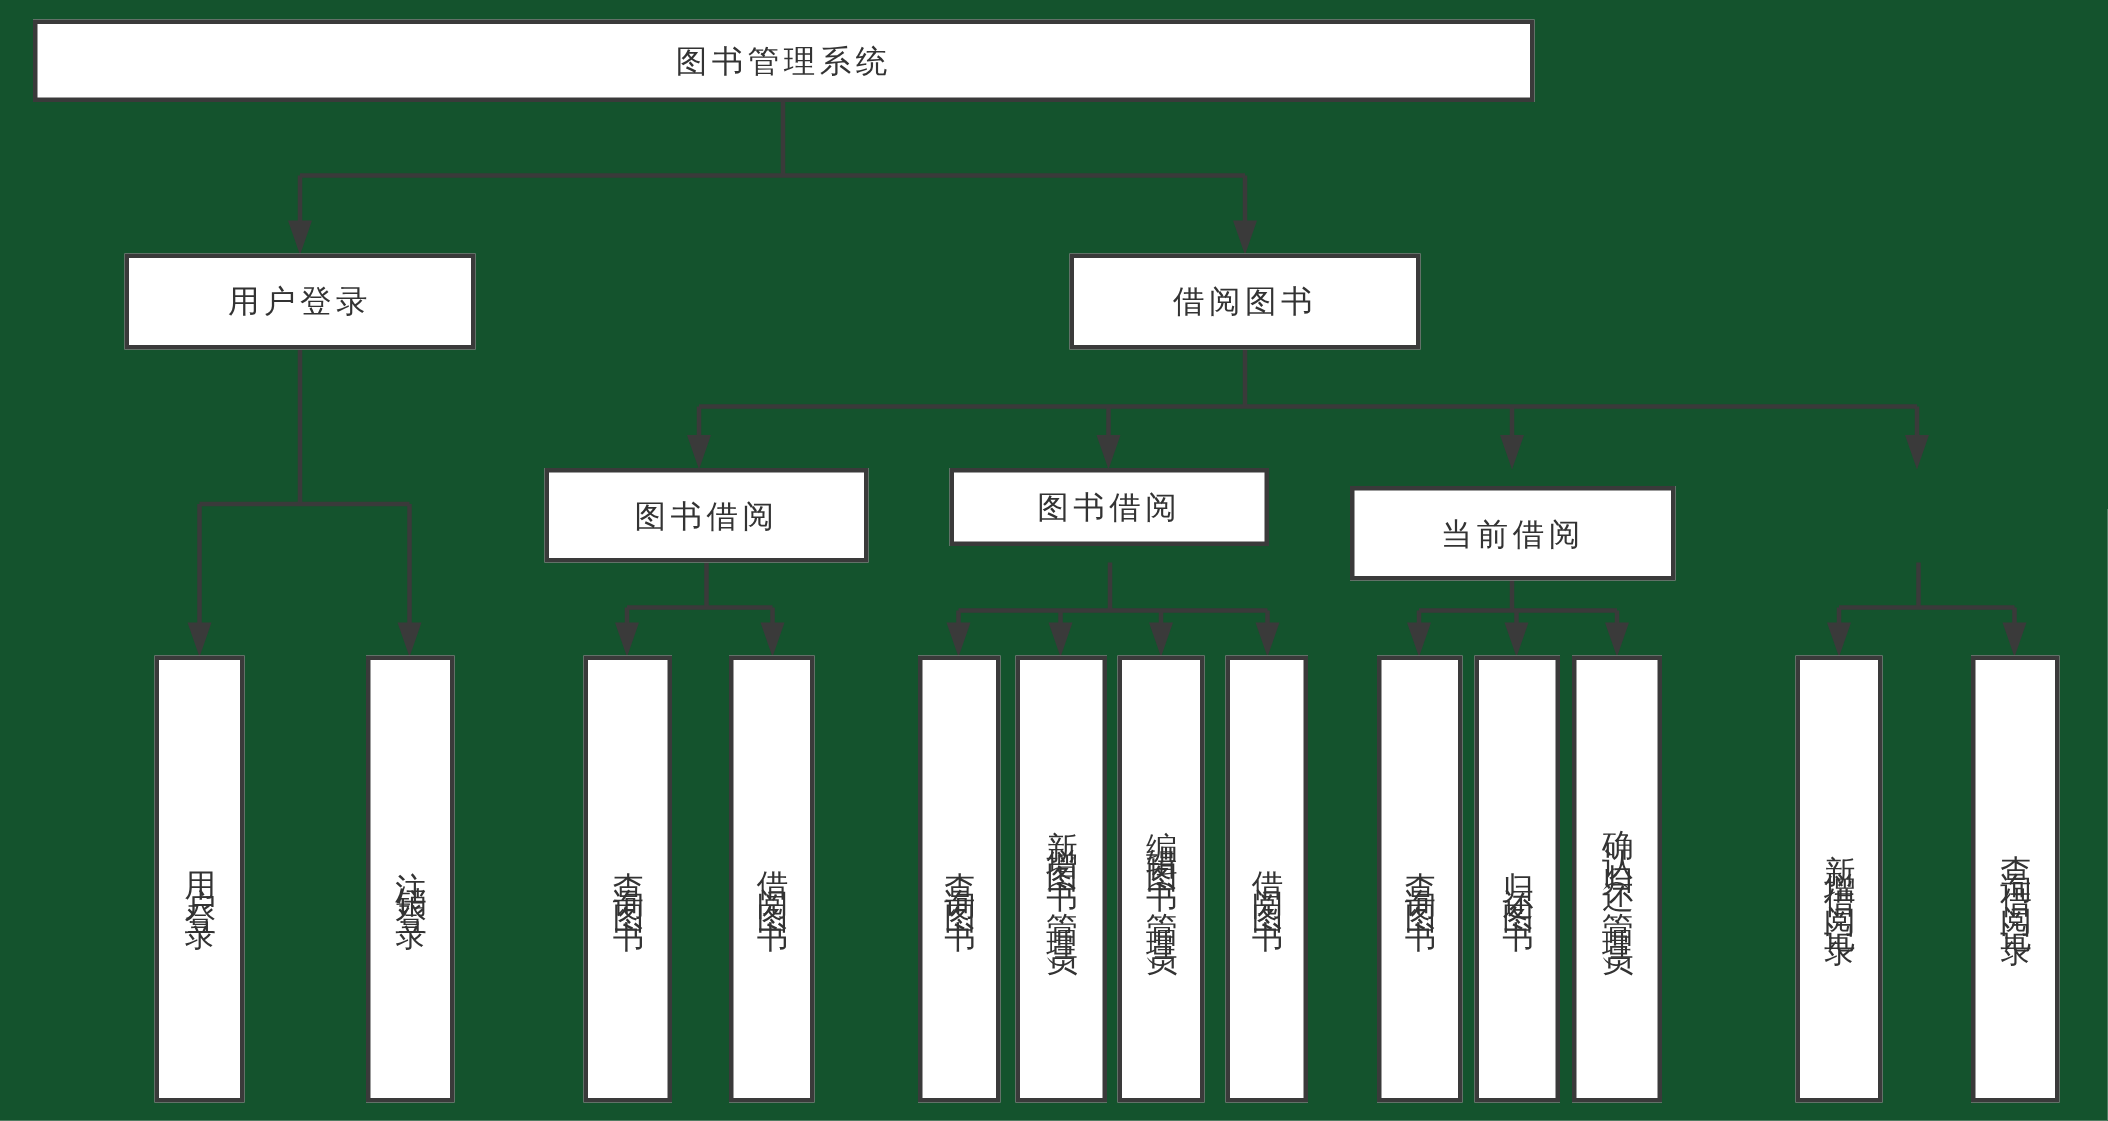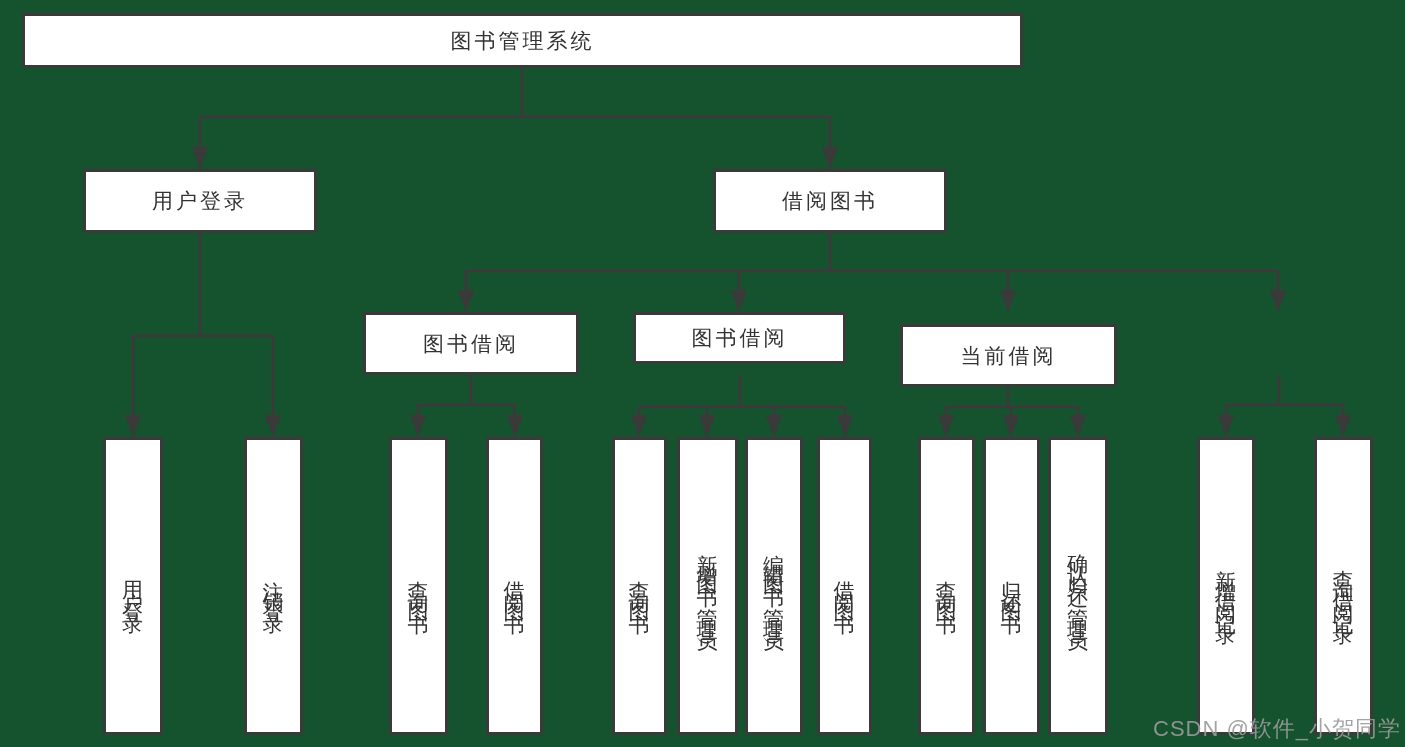--- a/index.html
+++ b/index.html
@@ -158,15 +158,14 @@
     <span class="vtext">确认归还（管理员）</span>
   </div>
 
   <div class="vbox" style="left:1197px;top:437px;width:58px;height:298px;">
     <span class="vtext">新增借阅记录</span>
   </div>
   <div class="vbox" style="left:1314px;top:437px;width:59px;height:298px;">
     <span class="vtext">查询借阅记录</span>
   </div>
 
-  <div class="watermark">CSDN @软件_小贺同学</div>
 
 </div>
 
 </body></html>

